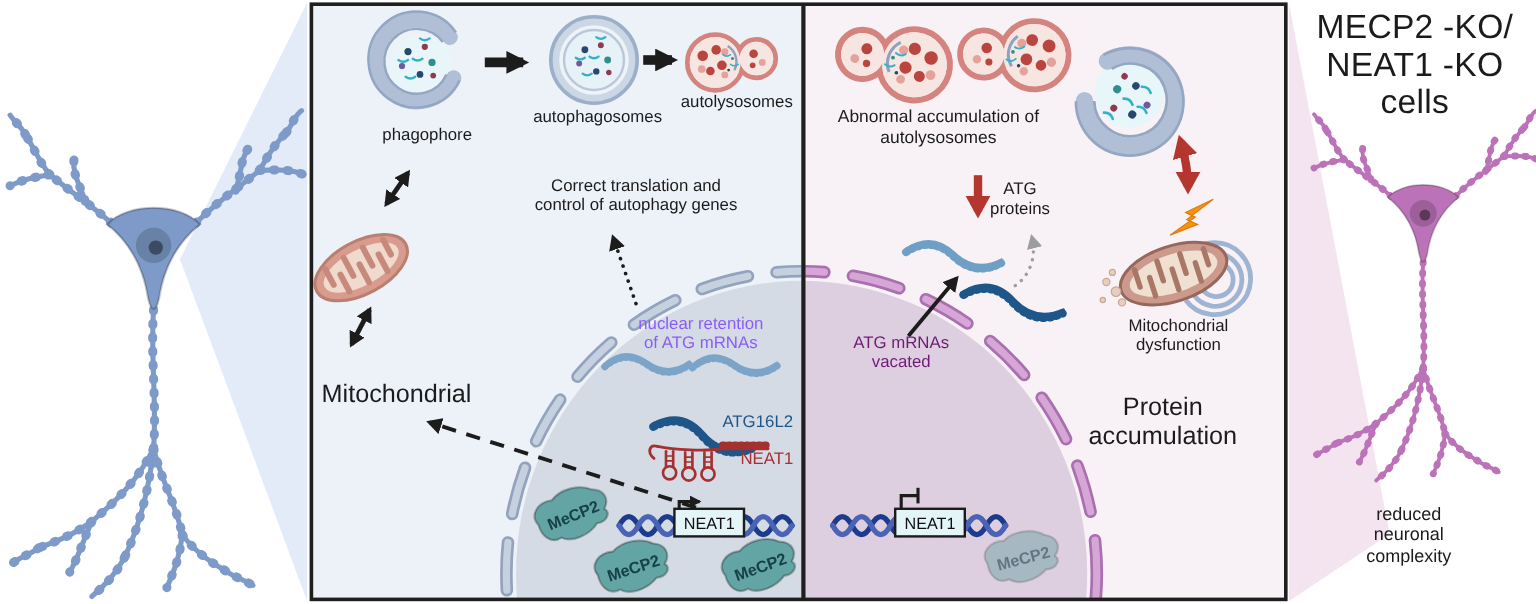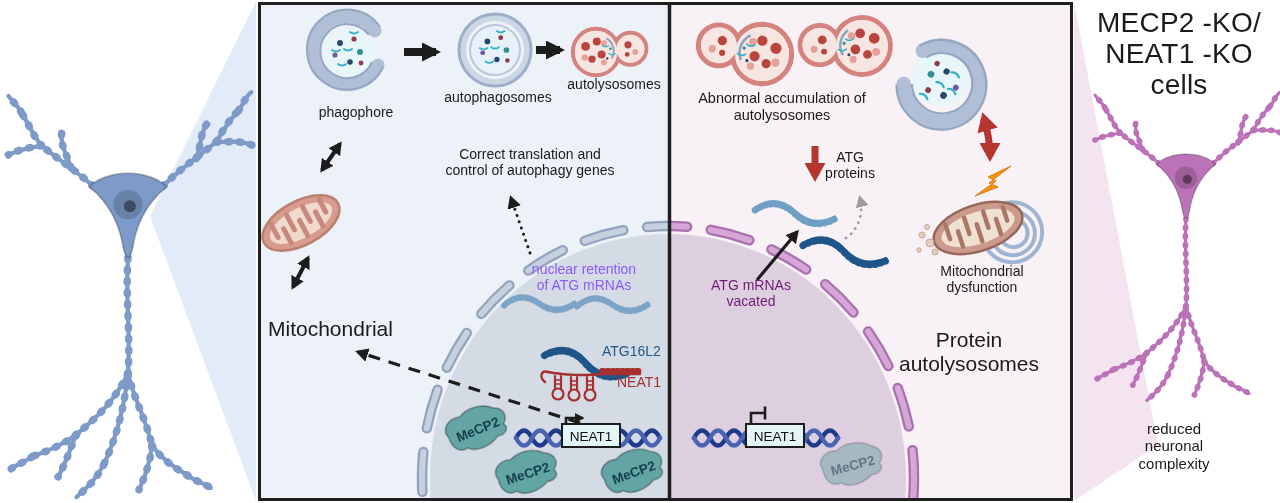--- a/index.html
+++ b/index.html
@@ -302,18 +302,18 @@
 
 <div class="lbl small c" style="left:782px;top:90px;font-size:14.5px;">Abnormal accumulation of
 autolysosomes</div>
 <div class="lbl small c" style="left:850px;top:149px;">ATG
 proteins</div>
 <div class="lbl small c" style="left:751px;top:277px;color:#701a75;">ATG mRNAs
 vacated</div>
 <div class="lbl small c" style="left:982px;top:263px;">Mitochondrial
 dysfunction</div>
 <div class="lbl big c" style="left:969px;top:328px;">Protein
-autolysosomes</div>
+accumulation</div>
 
 <div class="lbl c" style="left:1174px;top:420px;font-size:15px;">reduced neuronal
 complexity</div>
 
 </div>
 
 </body></html>

